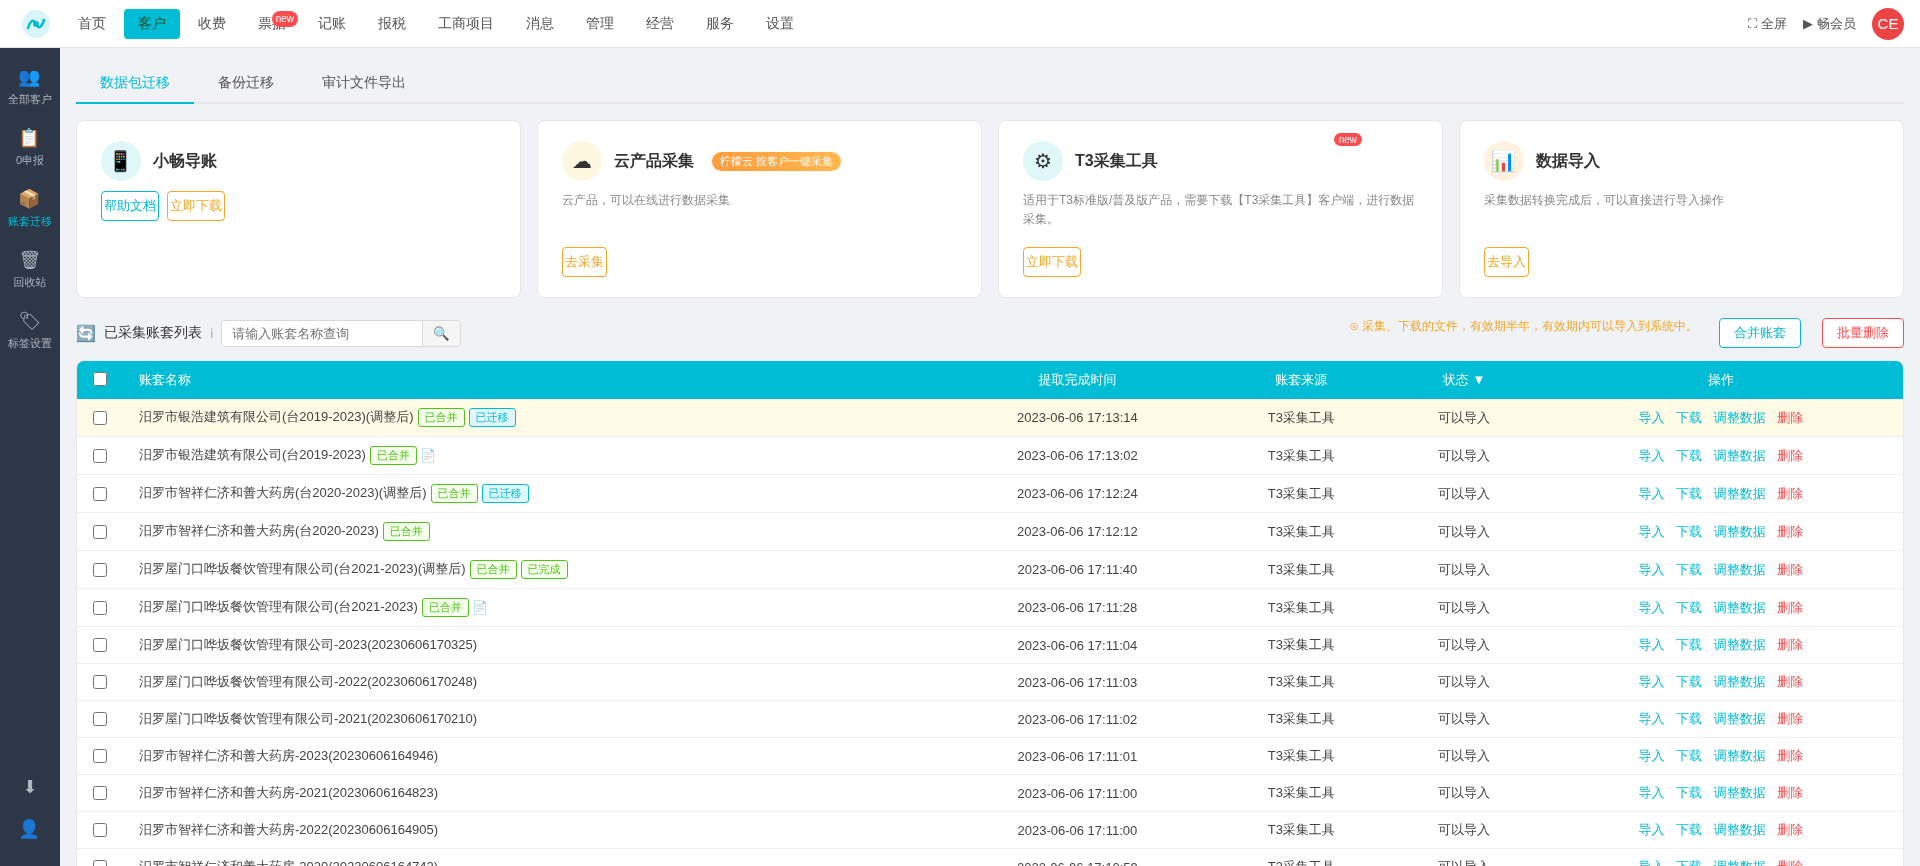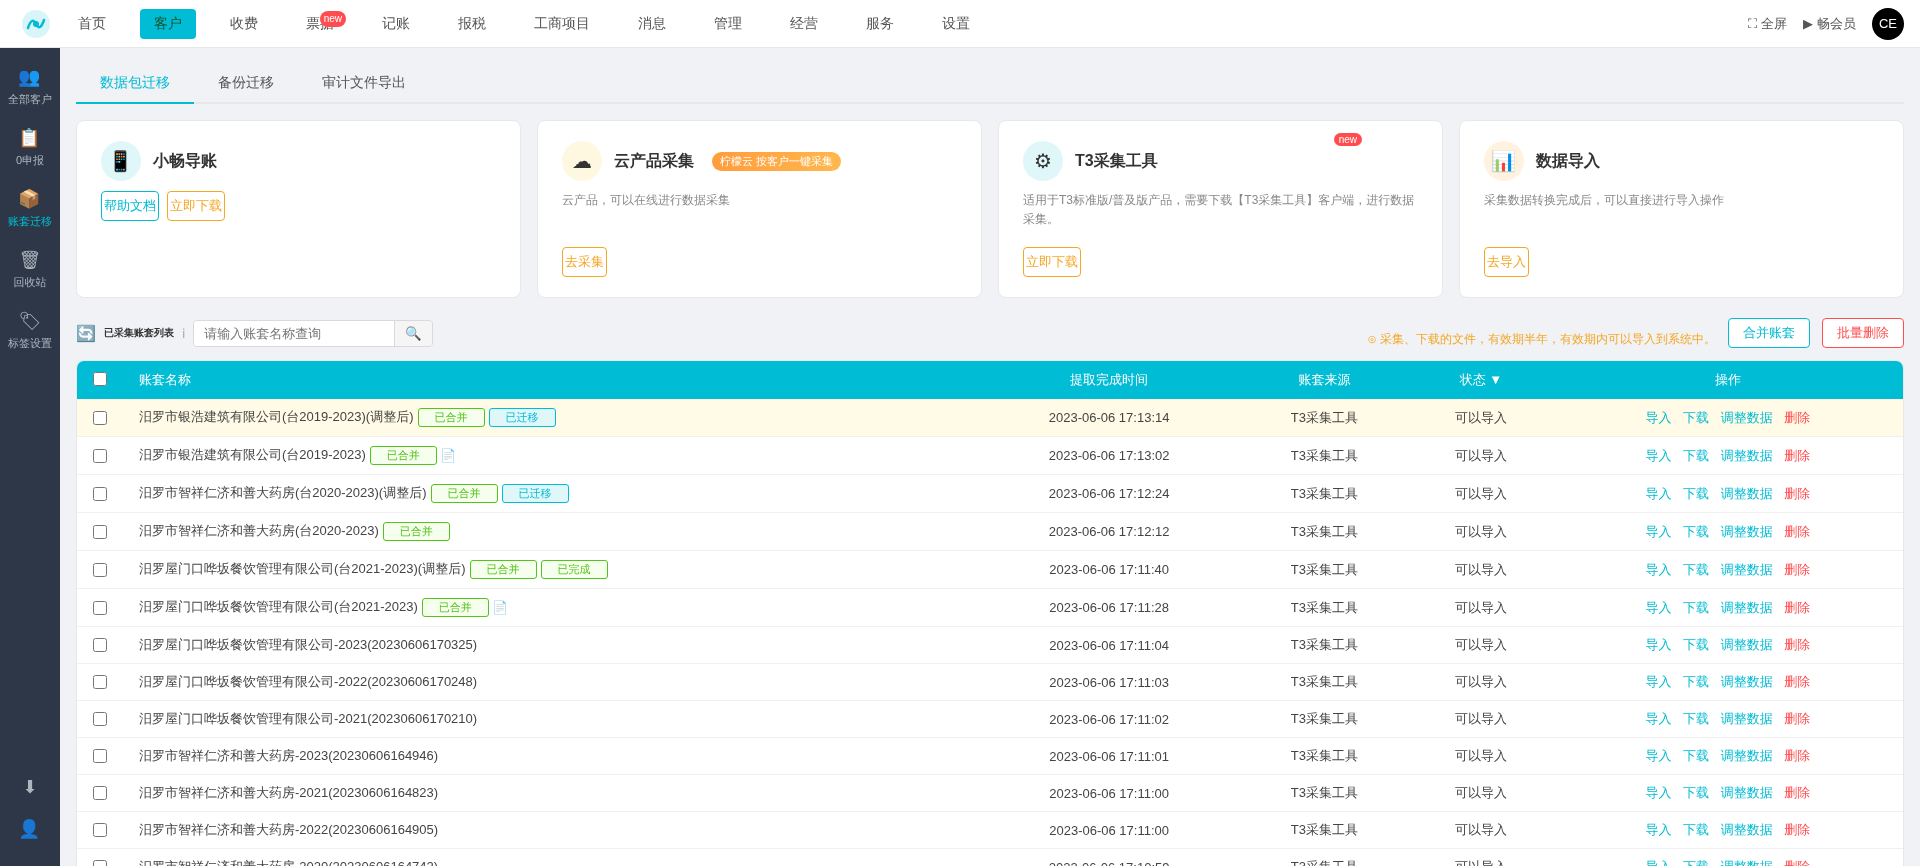--- a/index.html
+++ b/index.html
@@ -6,34 +6,34 @@
     body { font-family: 'Microsoft YaHei', Arial, sans-serif; font-size: 13px; background: #f0f2f5; color: #333; overflow-x: hidden; }
 
     
     .top-nav {
       display: flex; align-items: center; background: #fff; height: 48px;
       border-bottom: 1px solid #e8e8e8; padding: 0 16px; position: fixed;
       top: 0; left: 0; right: 0; z-index: 100;
     }
     .top-nav .logo { width: 40px; height: 40px; display: flex; align-items: center; justify-content: center; margin-right: 8px; }
     .top-nav .logo svg { width: 32px; height: 32px; }
-    .nav-items { display: flex; align-items: center; flex: 1; gap: 20px; }
+    .nav-items { display: flex; align-items: center; flex: 1; gap: 4px; }
     .nav-item {
       padding: 6px 14px; cursor: pointer; border-radius: 4px; color: #555;
       font-size: 14px; position: relative;
     }
     .nav-item.active { background: #00bcd4; color: #14532d; border-radius: 4px; }
     .nav-item .new-badge {
       position: absolute; top: 2px; right: 2px; background: #ff4d4f;
       color: #fff; font-size: 10px; padding: 0 4px; border-radius: 8px;
       line-height: 16px;
     }
     .nav-right { display: flex; align-items: center; gap: 16px; }
     .nav-right-item { display: flex; align-items: center; gap: 4px; color: #555; cursor: pointer; font-size: 13px; }
-    .avatar { width: 32px; height: 32px; border-radius: 50%; background: #000000; display: flex; align-items: center; justify-content: center; color: #fff; font-size: 13px; cursor: pointer; }
+    .avatar { width: 32px; height: 32px; border-radius: 50%; background: #ef4444; display: flex; align-items: center; justify-content: center; color: #fff; font-size: 15px; cursor: pointer; }
 
     
     .sidebar {
       position: fixed; top: 48px; left: 0; bottom: 0; width: 60px;
       background: #2d3748; display: flex; flex-direction: column; align-items: center;
       padding-top: 8px; z-index: 99; overflow: hidden;
     }
     .sidebar-item {
       display: flex; flex-direction: column; align-items: center;
       padding: 10px 6px; cursor: pointer; color: #adb5bd; font-size: 11px;
@@ -78,46 +78,46 @@
       color: #fff; font-size: 11px; padding: 2px 8px; border-radius: 10px; margin-left: 6px;
     }
     .card-new-badge {
       position: absolute; top: 12px; right: 80px;
       background: #ff4d4f; color: #fff; font-size: 10px; padding: 1px 5px; border-radius: 8px;
     }
 
     
     .section-header { display: flex; align-items: center; justify-content: space-between; margin-bottom: 12px; }
     .section-left { display: flex; align-items: center; gap: 8px; }
-    .section-title { font-size: 10px; font-weight: 700; color: #333; }
+    .section-title { font-size: 14px; font-weight: 400; color: #333; }
     .search-box { display: flex; align-items: center; border: 1px solid #d9d9d9; border-radius: 4px; overflow: hidden; }
     .search-box input { border: none; outline: none; padding: 5px 10px; font-size: 13px; width: 200px; }
     .search-box .search-btn { background: #f5f5f5; border: none; border-left: 1px solid #d9d9d9; padding: 5px 10px; cursor: pointer; }
-    .section-right { display: flex; align-items: flex-end; gap: 12px; }
+    .section-right { display: flex; align-items: flex-start; gap: 21px; }
     .hint-text { color: #f5a623; font-size: 12px; }
     .btn-merge { background: #fff; border: 1px solid #00bcd4; color: #00bcd4; padding: 5px 14px; border-radius: 4px; cursor: pointer; font-size: 13px; }
     .btn-delete-all { background: #fff; border: 1px solid #ff4d4f; color: #ff4d4f; padding: 5px 14px; border-radius: 4px; cursor: pointer; font-size: 13px; }
 
     
     .table-wrapper { background: #fff; border-radius: 8px; border: 1px solid #e8e8e8; overflow: hidden; }
     .data-table { width: 100%; border-collapse: collapse; }
     .data-table th {
       background: #00bcd4; color: #fff; padding: 10px 16px; text-align: center;
       font-weight: 500; font-size: 13px; white-space: nowrap;
     }
     .data-table th:first-child { width: 40px; }
     .data-table th.name-col { text-align: left; }
     .data-table td {
       padding: 9px 16px; border-bottom: 1px solid #f0f0f0;
       text-align: center; font-size: 13px; color: #444;
     }
     .data-table td.name-col { text-align: left; }
     .data-table tr.highlighted td { background: #fffbe6; }
     .data-table td .tag {
-      display: inline-block; font-size: 11px; padding: 1px 16px; border-radius: 3px;
+      display: inline-block; font-size: 11px; padding: 1px 6px; border-radius: 3px;
       margin-left: 4px; border: 1px solid;
     }
     .tag-open { border-color: #00bcd4; color: #00bcd4; background: #e0f7fa; }
     .tag-done { border-color: #52c41a; color: #52c41a; background: #f6ffed; }
 
     .action-link { color: #00bcd4; cursor: pointer; margin: 0 4px; font-size: 13px; }
     .action-link.red { color: #ff4d4f; }
 
     .checkbox-cell { display: flex; align-items: center; justify-content: center; }
     input[type=checkbox] { width: 14px; height: 14px; cursor: pointer; accent-color: #00bcd4; }

